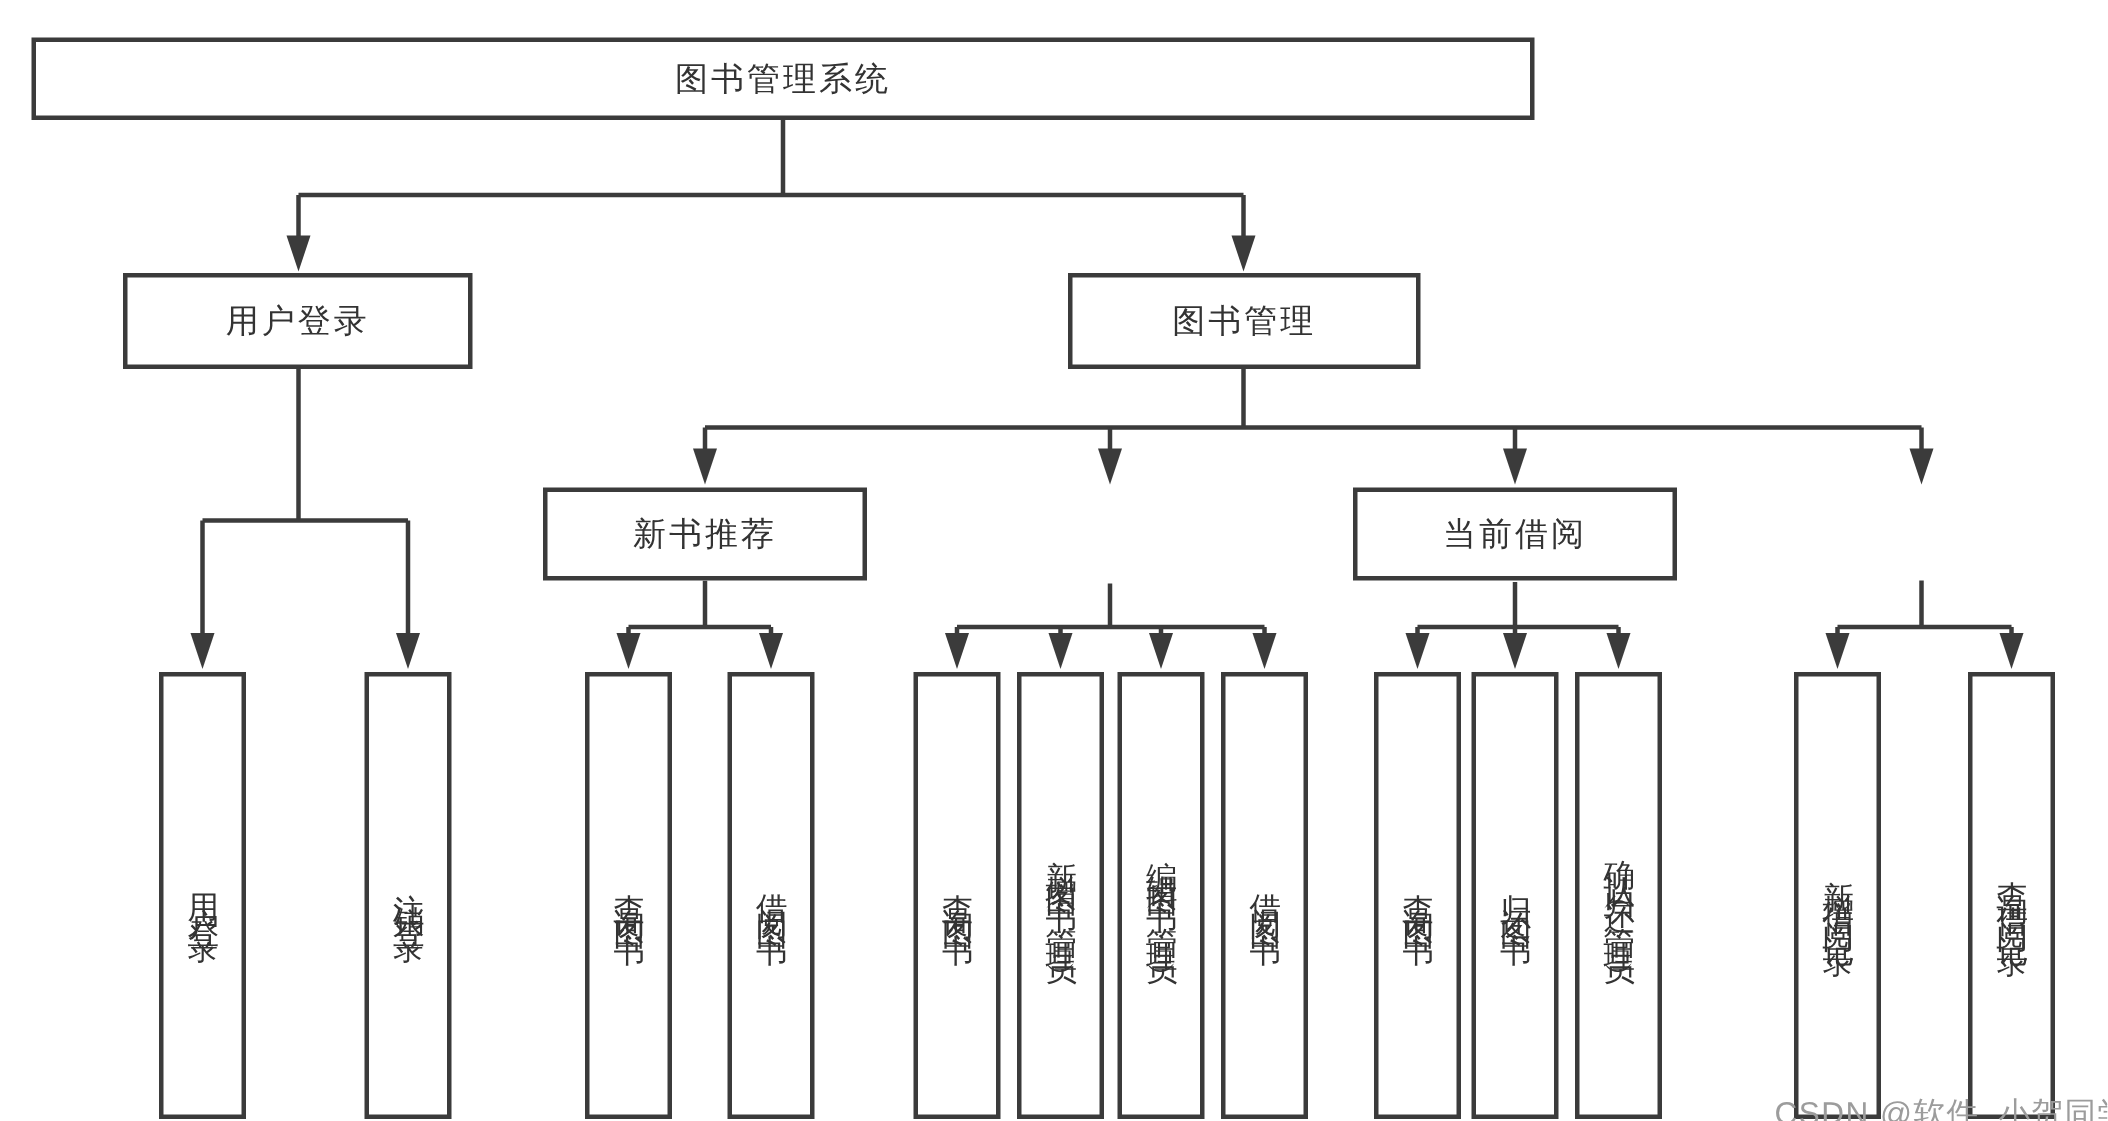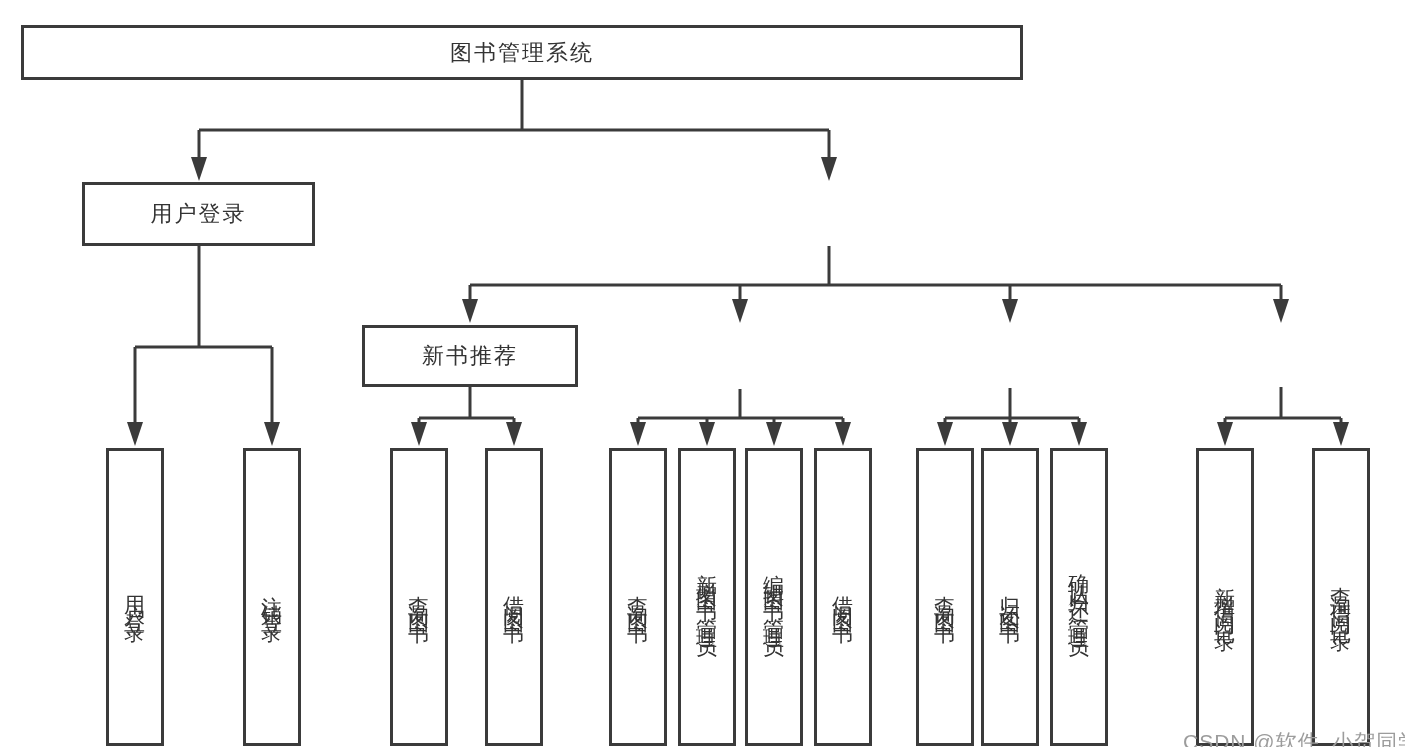--- a/index.html
+++ b/index.html
@@ -151,24 +151,30 @@
     </g>
   </svg>
 
   <div class="node root-box">
     <span class="h-label">图书管理系统</span>
   </div>
 
   <div class="node lvl1-a">
     <span class="h-label">用户登录</span>
   </div>
+  <div class="node lvl1-b">
+    <span class="h-label">图书管理</span>
+  </div>
 
   <div class="node lvl2 lvl2-a">
     <span class="h-label">新书推荐</span>
   </div>
+  <div class="node lvl2 lvl2-c">
+    <span class="h-label">当前借阅</span>
+  </div>
 
   <div class="node leaf leaf-1">
     <span class="vtext">用户登录</span>
   </div>
   <div class="node leaf leaf-2">
     <span class="vtext">注销登录</span>
   </div>
   <div class="node leaf leaf-3">
     <span class="vtext">查询图书</span>
   </div>

